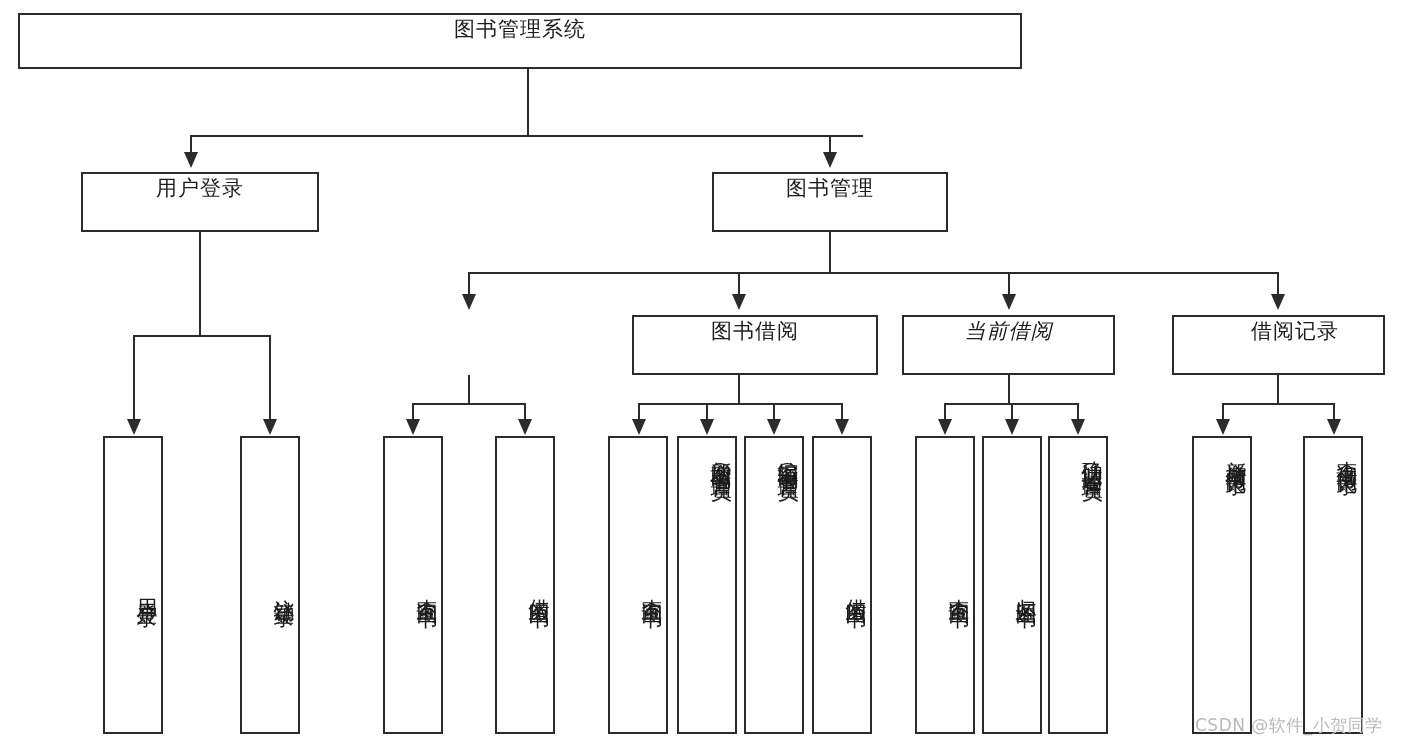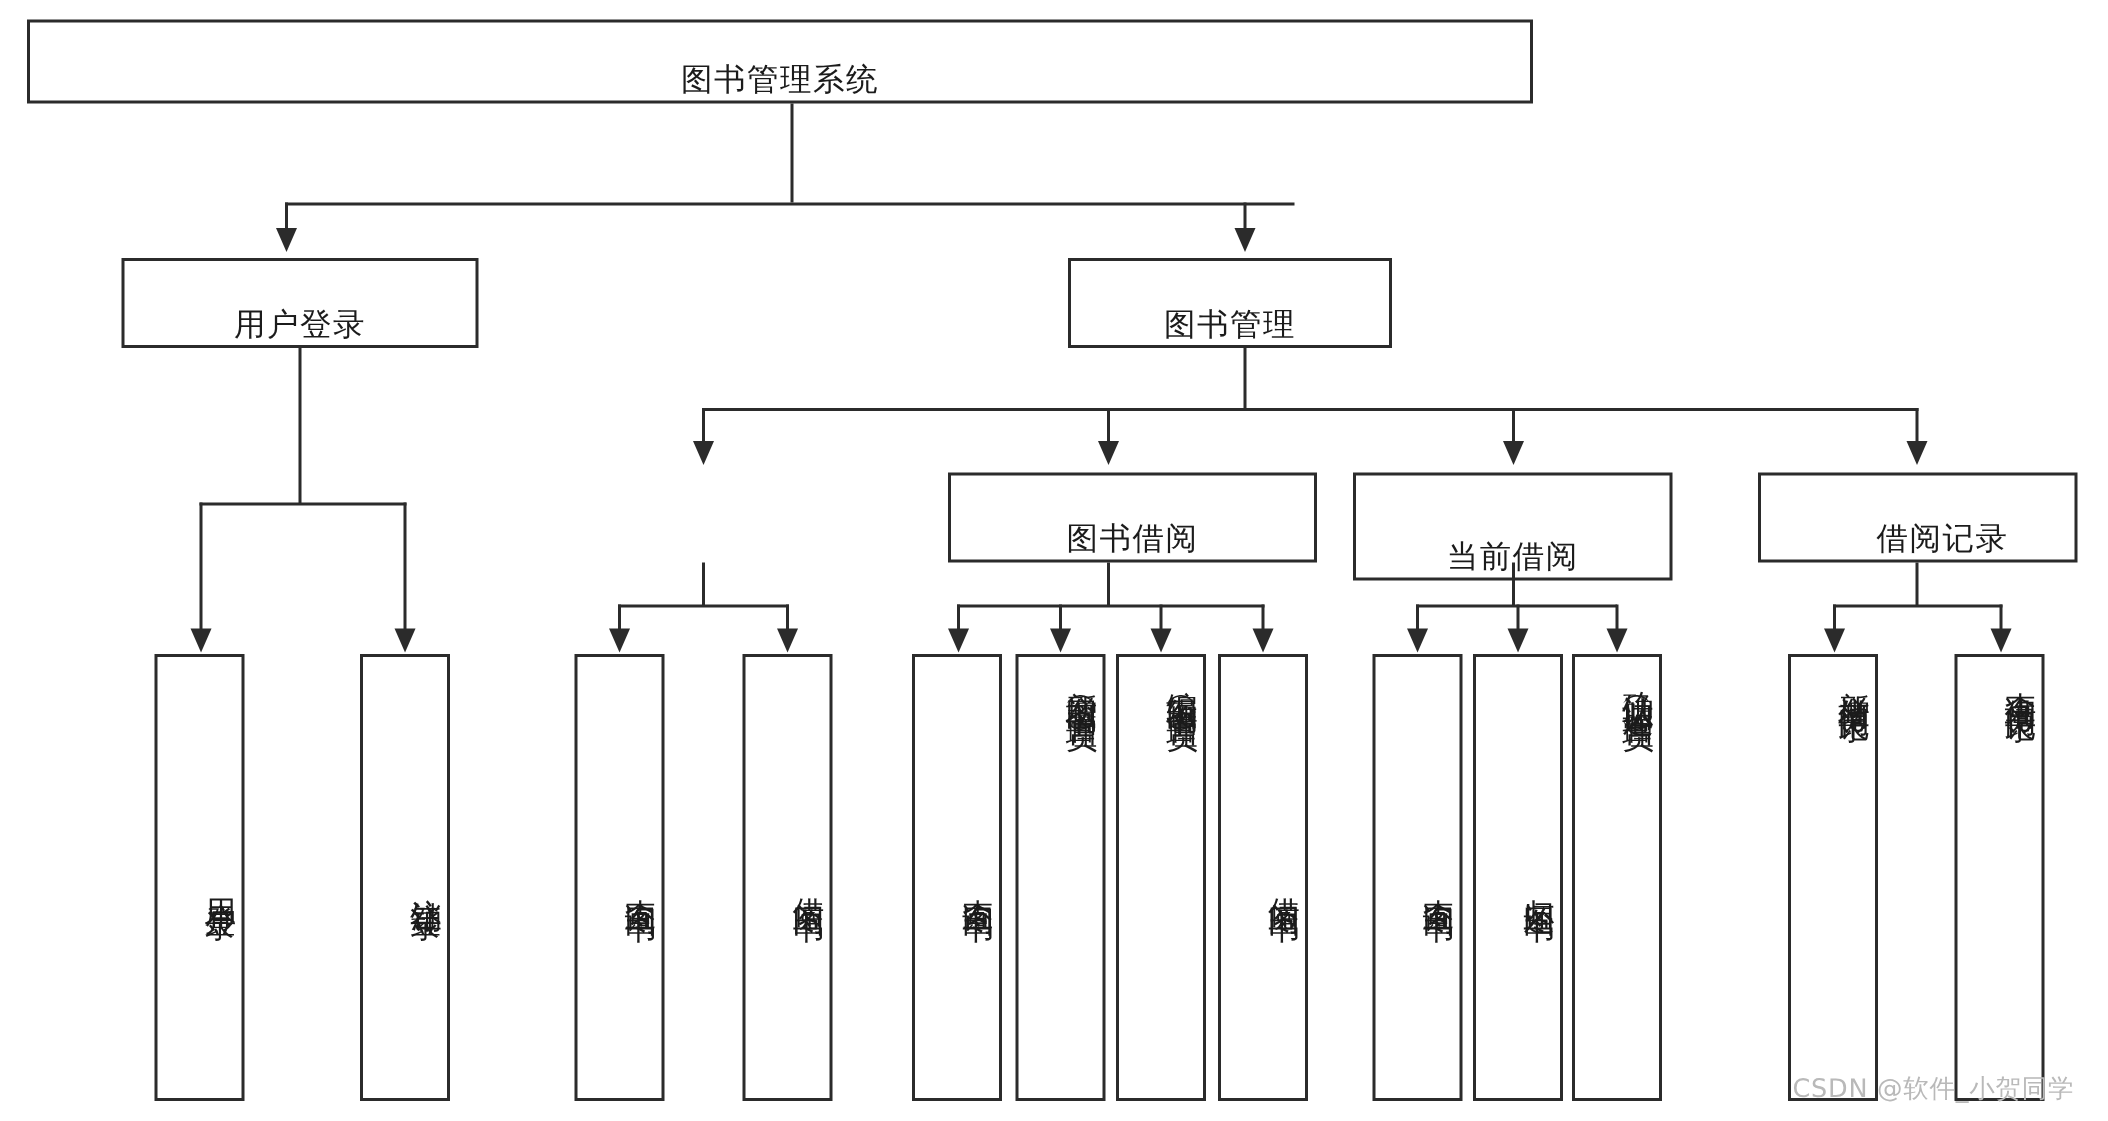--- a/index.html
+++ b/index.html
@@ -5,21 +5,21 @@
   html,body{margin:0;padding:0;background:#ffffff;}
   body{font-family:"DejaVu Sans","Liberation Sans",sans-serif;}
   #canvas{position:relative;width:1405px;height:747px;background:#ffffff;overflow:hidden;}
 
   .node{
     position:absolute;
     box-sizing:border-box;
     background:#ffffff;
     border:2px solid #2b2b2b;
     display:flex;
-    align-items:flex-end;
+    align-items:flex-start;
     justify-content:center;
     color:#1b1b1b;
   }
   .node.h{font-size:21px;letter-spacing:1px;}
   .node.v{
     writing-mode:vertical-rl;
     text-orientation:upright;
     font-size:21px;
     letter-spacing:3px;
     align-items:flex-start;
@@ -62,21 +62,21 @@
   <div class="conn hline" style="left:190px; top:135px; width:673px;"></div>
 
   <div class="conn vline" style="left:190px; top:135px; height:19px;"></div>
   <div class="arrow" style="left:184px; top:152px;"></div>
   <div class="conn vline" style="left:829px; top:135px; height:19px;"></div>
   <div class="arrow" style="left:823px; top:152px;"></div>
 
   <div class="node h" style="left:81px; top:172px; width:238px; height:60px;">
     <span>用户登录</span>
   </div>
-  <div class="node h" style="left:712px; top:172px; width:216px; height:60px;">
+  <div class="node h" style="left:712px; top:172px; width:236px; height:60px;">
     <span>图书管理</span>
   </div>
 
   <div class="conn vline" style="left:199px; top:232px; height:104px;"></div>
   <div class="conn hline" style="left:133px; top:335px; width:138px;"></div>
   <div class="conn vline" style="left:133px; top:335px; height:86px;"></div>
   <div class="arrow" style="left:127px; top:419px;"></div>
   <div class="conn vline" style="left:269px; top:335px; height:86px;"></div>
   <div class="arrow" style="left:263px; top:419px;"></div>
 
@@ -87,21 +87,21 @@
   <div class="conn vline" style="left:738px; top:272px; height:24px;"></div>
   <div class="arrow" style="left:732px; top:294px;"></div>
   <div class="conn vline" style="left:1008px; top:272px; height:24px;"></div>
   <div class="arrow" style="left:1002px; top:294px;"></div>
   <div class="conn vline" style="left:1277px; top:272px; height:24px;"></div>
   <div class="arrow" style="left:1271px; top:294px;"></div>
 
   <div class="node h" style="left:632px; top:315px; width:246px; height:60px;">
     <span>图书借阅</span>
   </div>
-  <div class="node h" style="left:902px; top:315px; width:213px; height:72px;">
+  <div class="node h" style="left:902px; top:315px; width:213px; height:60px;font-style:italic;">
     <span>当前借阅</span>
   </div>
   <div class="node h" style="left:1172px; top:315px; width:213px; height:60px;padding-left:33px;">
     <span>借阅记录</span>
   </div>
 
   <div class="conn vline" style="left:468px; top:375px; height:29px;"></div>
   <div class="conn hline" style="left:412px; top:403px; width:114px;"></div>
   <div class="conn vline" style="left:412px; top:403px; height:18px;"></div>
   <div class="arrow" style="left:406px; top:419px;"></div>

